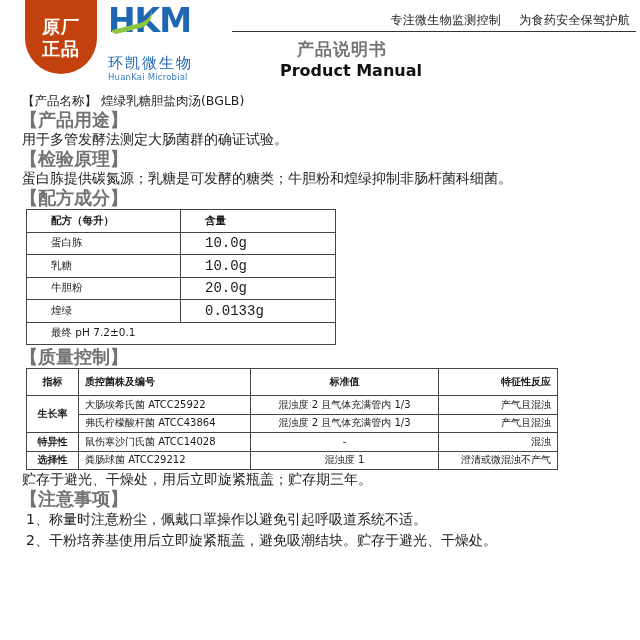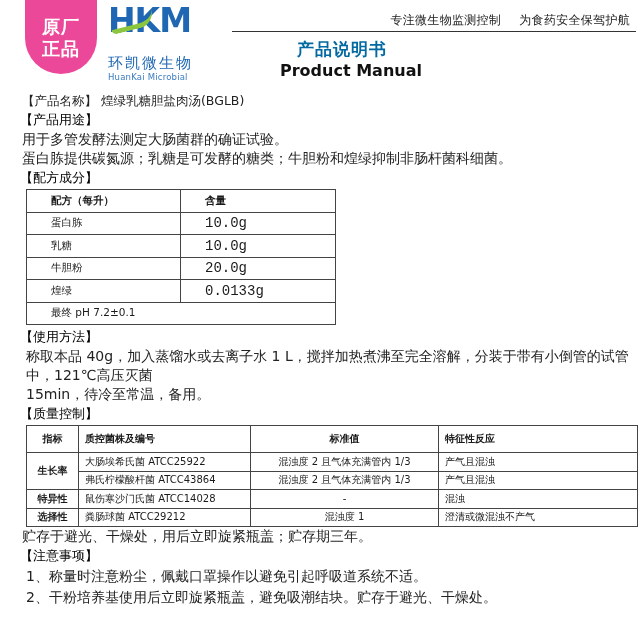--- a/index.html
+++ b/index.html
@@ -1,58 +1,58 @@
 <!DOCTYPE html>
 <html><head>
 <meta charset="utf-8">
 <style>
   * { margin: 0; padding: 0; box-sizing: border-box; }
   html, body { width: 640px; height: 640px; background: #ffffff; overflow: hidden; }
   body { font-family: "DejaVu Sans", "Liberation Sans", sans-serif; color: #1a1a1a; position: relative; }
 
   .badge {
     position: absolute; left: 25px; top: 0; width: 72px; height: 74px;
-    background: #ec4899;
+    background: #c2410c;
     border-radius: 0 0 36px 36px;
     color: #fff; font-weight: bold; font-size: 18px; line-height: 22px;
     display: flex; flex-direction: column; align-items: center; justify-content: center;
     padding-top: 2px; letter-spacing: 1px;
   }
   .logo { position: absolute; left: 108px; top: 6px; width: 118px; height: 60px; }
   .logo-mark { font-family: "DejaVu Sans", sans-serif; font-weight: bold; font-size: 33px; color: #1f67b3; letter-spacing: -1px; line-height: 30px; position: relative; height: 32px; }
   .logo-mark .swoosh { position: absolute; left: 2px; top: 8px; width: 44px; height: 16px; border-bottom: 5px solid #8cc63f; border-radius: 0 0 30px 10px; transform: rotate(-14deg); }
   .logo-cn { font-size: 15px; color: #1f67b3; letter-spacing: 2px; line-height: 18px; margin-top: 16px; }
   .logo-en { font-size: 8.5px; color: #3a7cc2; line-height: 10px; letter-spacing: 0.2px; }
 
   .slogan { position: absolute; right: 10px; top: 12px; font-size: 12px; color: #222; letter-spacing: 0.3px; white-space: nowrap; }
   .slogan span + span { margin-left: 14px; }
   .header-rule { position: absolute; left: 232px; right: 4px; top: 31px; border-top: 1px solid #333; }
 
-  .title-cn { position: absolute; left: 297px; top: 38px; font-size: 17px; font-weight: bold; color: #0369a1; letter-spacing: 1px; }
+  .title-cn { position: absolute; left: 297px; top: 38px; font-size: 17px; font-weight: bold; color: #737373; letter-spacing: 1px; }
   .title-en { position: absolute; left: 280px; top: 61px; font-size: 16px; font-weight: bold; color: #111; font-family: "DejaVu Sans", sans-serif; }
 
   .content { position: absolute; left: 22px; top: 92px; width: 610px; }
   .pname { font-size: 12.5px; color: #222; height: 18px; line-height: 18px; }
-  .sec-h { font-size: 13px; font-weight: normal; color: #000000; height: 20px; line-height: 20px; margin-left: -2px; }
+  .sec-h { font-size: 18px; font-weight: bold; color: #737373; height: 20px; line-height: 20px; margin-left: -2px; }
   .para { font-size: 14px; color: #222; line-height: 19px; }
 
   table { border-collapse: collapse; }
   .formula { margin-left: 4px; width: 310px; margin-top: 1px; margin-bottom: 2px; }
   .formula td { border: 1px solid #444; font-size: 10.5px; height: 22.5px; padding: 0 24px; vertical-align: middle; }
   .formula td.c1 { width: 154px; }
   .formula td.val { font-family: Liberation Mono, monospace; font-size: 14px; }
   .formula tr.hdr td { font-weight: bold; }
 
-  .qc { margin-left: 4px; width: 612px; margin-top: 1px; }
+  .qc { margin-left: 4px; width: 532px; margin-top: 1px; }
   .qc td { border: 1px solid #444; font-size: 10px; height: 18.5px; padding: 0 6px; vertical-align: middle; }
   .qc tr.hdr td { font-weight: bold; height: 27px; }
   .qc td.ind { width: 52px; text-align: center; font-weight: bold; }
   .qc td.strain { width: 172px; }
   .qc td.std { width: 188px; text-align: center; }
-  .qc td.react { text-align: left; }
+  .qc td.react { text-align: right; }
 
   .usage .para { padding-left: 4px; }
 </style>
 </head>
 <body>
 
 <div class="badge">
   <span>原厂</span>
   <span>正品</span>
 </div>
@@ -77,20 +77,21 @@
 
 <div class="content">
   <div class="pname">
     <span>【产品名称】</span>
     <span>煌绿乳糖胆盐肉汤(BGLB)</span>
   </div>
 
   <div class="sec-h">【产品用途】</div>
   <div class="para">用于多管发酵法测定大肠菌群的确证试验。</div>
 
+  <div class="sec-h">【检验原理】</div>
   <div class="para">蛋白胨提供碳氮源；乳糖是可发酵的糖类；牛胆粉和煌绿抑制非肠杆菌科细菌。</div>
 
   <div class="sec-h">【配方成分】</div>
   <table class="formula">
     <tbody>
         <tr class="hdr">
       <td class="c1">配方（每升）</td>
       <td>含量</td>
     </tr>
     <tr>
@@ -108,25 +109,20 @@
     <tr>
       <td class="c1">煌绿</td>
       <td class="val">0.0133g</td>
     </tr>
     <tr>
       <td colspan="2">最终 pH 7.2±0.1</td>
     </tr>
   </tbody>
     </table>
 
-  <div class="usage">
-    <div class="sec-h">【使用方法】</div>
-    <div class="para">称取本品 40g，加入蒸馏水或去离子水 1 L，搅拌加热煮沸至完全溶解，分装于带有小倒管的试管中，121℃高压灭菌</div>
-    <div class="para">15min，待冷至常温，备用。</div>
-  </div>
 
   <div class="sec-h">【质量控制】</div>
   <table class="qc">
     <tbody>
         <tr class="hdr">
       <td class="ind">指标</td>
       <td class="strain">质控菌株及编号</td>
       <td class="std">标准值</td>
       <td class="react">特征性反应</td>
     </tr>

